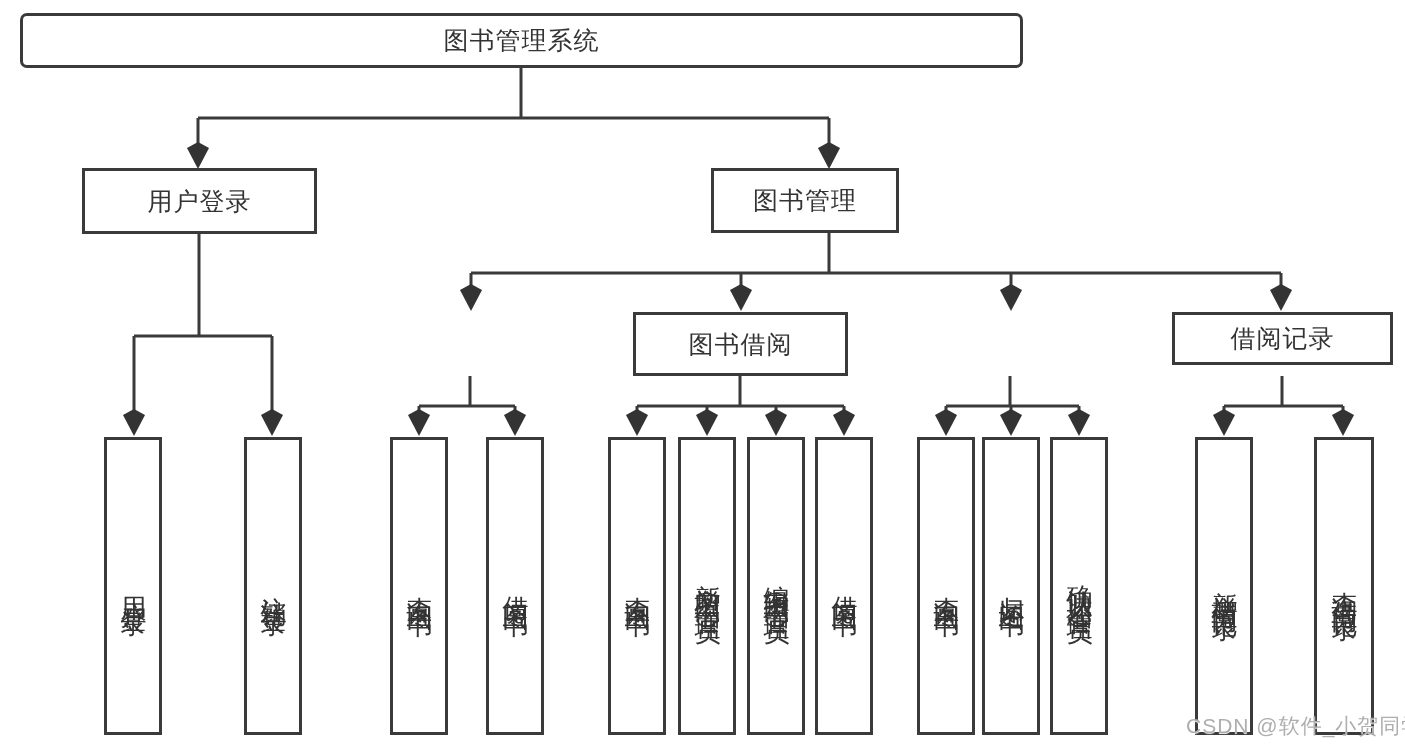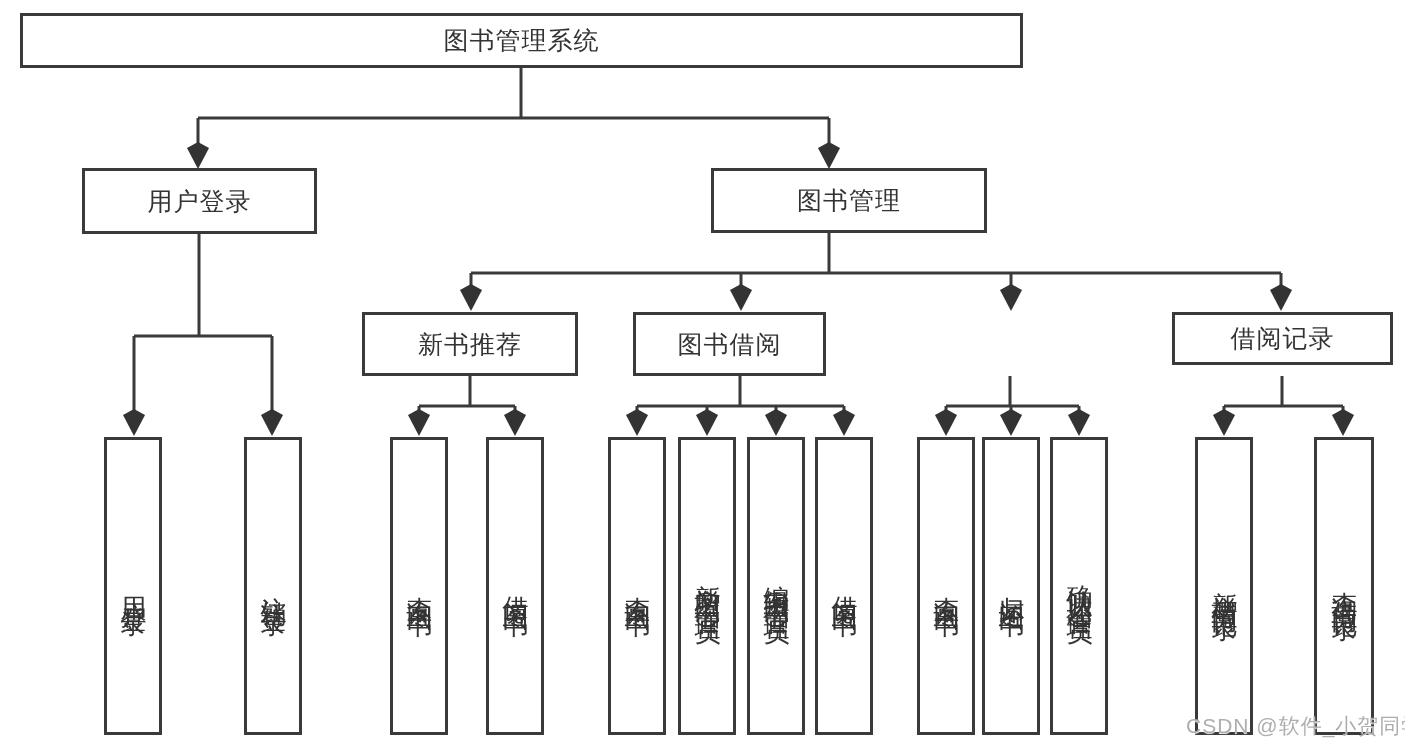--- a/index.html
+++ b/index.html
@@ -65,27 +65,26 @@
       <polygon points="776,436 765,415 776,409 787,415"></polygon>
       <polygon points="844,436 833,415 844,409 855,415"></polygon>
       <polygon points="946,436 935,415 946,409 957,415"></polygon>
       <polygon points="1011,436 1000,415 1011,409 1022,415"></polygon>
       <polygon points="1079,436 1068,415 1079,409 1090,415"></polygon>
       <polygon points="1224,436 1213,415 1224,409 1235,415"></polygon>
       <polygon points="1343,436 1332,415 1343,409 1354,415"></polygon>
     </g>
   </svg>
 
-  <div class="hnode" style="left:20px;top:13px;width:1003px;height:55px;">图书管理系统</div>
+  <div class="hnode" style="left:20px;top:13px;width:1003px;height:55px;border-radius:7px;">图书管理系统</div>
 
   <div class="hnode" style="left:82px;top:168px;width:235px;height:66px;">用户登录</div>
-  <div class="hnode" style="left:711px;top:168px;width:276px;height:65px;">图书管理</div>
+  <div class="hnode" style="left:711px;top:168px;width:188px;height:65px;">图书管理</div>
 
-  <div class="hnode" style="left:362px;top:312px;width:216px;height:64px;">新书推荐</div>
-  <div class="hnode" style="left:633px;top:312px;width:193px;height:64px;">图书借阅</div>
+  <div class="hnode" style="left:633px;top:312px;width:215px;height:64px;">图书借阅</div>
   <div class="hnode" style="left:1172px;top:312px;width:221px;height:53px;">借阅记录</div>
 
   <div class="vnode" style="left:104px;">
     <span>用户登录</span>
   </div>
   <div class="vnode" style="left:244px;">
     <span>注销登录</span>
   </div>
 
   <div class="vnode" style="left:390px;">

